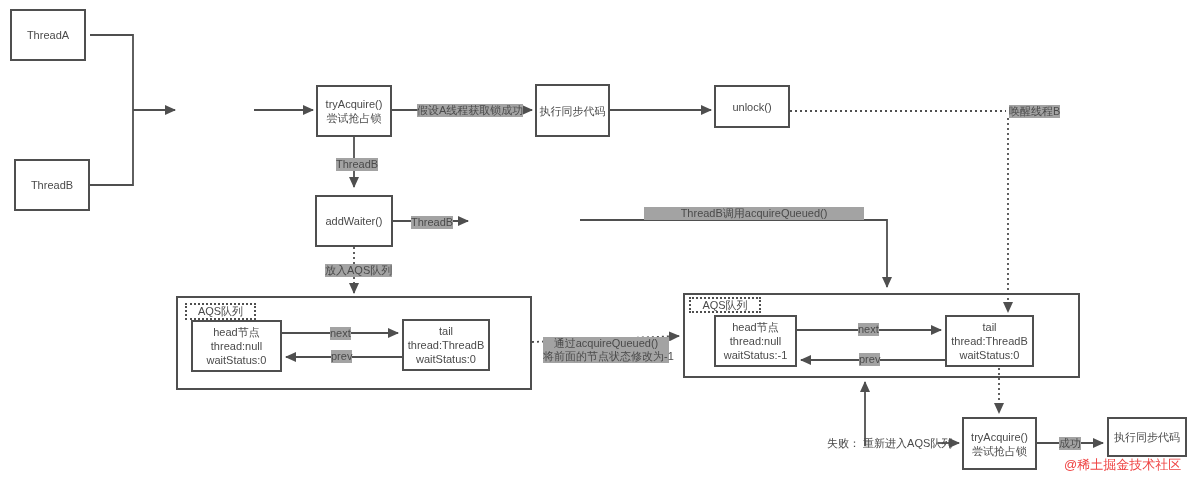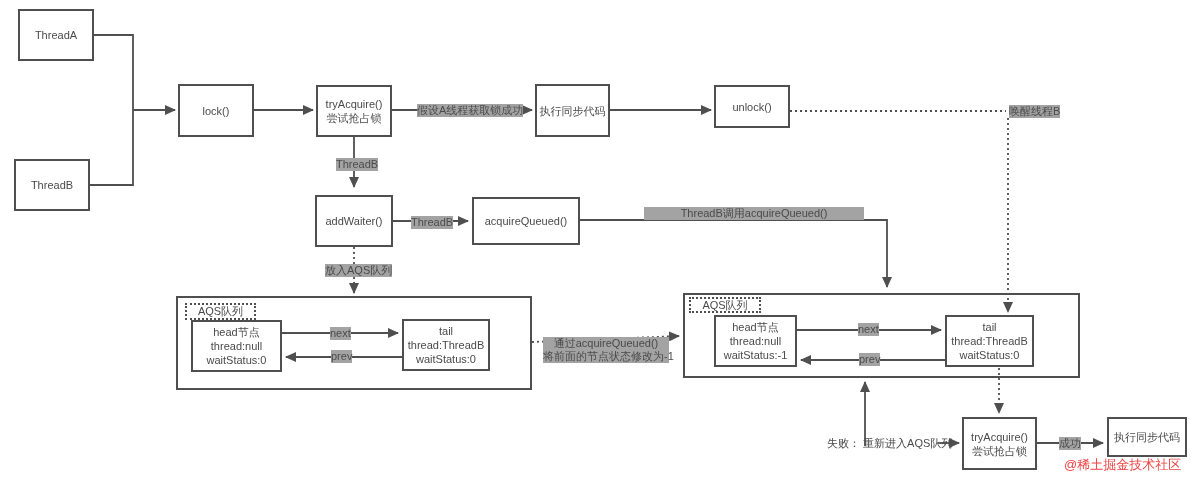--- a/index.html
+++ b/index.html
@@ -55,44 +55,38 @@
     <path class="wire" d="M945,360 H801" marker-end="url(#ah)"></path>
     <path class="wire dot" d="M999,368 V413" marker-end="url(#ah)"></path>
     <path class="wire" d="M938,443 H959" marker-end="url(#ah)"></path>
     <path class="wire" d="M865,446 V382" marker-end="url(#ah)"></path>
     <path class="wire" d="M1037,443 H1103" marker-end="url(#ah)"></path>
   </svg>
 
   <div class="group" style="left:176px;top:296px;width:356px;height:94px;"></div>
   <div class="group" style="left:683px;top:293px;width:397px;height:85px;"></div>
 
-  <div class="node" style="left:18px;top:9px;width:76px;height:52px;">
+  <div class="node" style="left:10px;top:9px;width:76px;height:52px;">
     <div>ThreadA</div>
   </div>
   <div class="node" style="left:14px;top:159px;width:76px;height:52px;">
     <div>ThreadB</div>
-  </div>
-  <div class="node" style="left:178px;top:84px;width:76px;height:53px;">
-    <div>lock()</div>
   </div>
   <div class="node" style="left:316px;top:85px;width:76px;height:52px;">
     <div>tryAcquire()</div>
     <div>尝试抢占锁</div>
   </div>
   <div class="node" style="left:535px;top:84px;width:75px;height:53px;">
     <div>执行同步代码</div>
   </div>
   <div class="node" style="left:714px;top:85px;width:76px;height:43px;align-items:center;">
     <div>unlock()</div>
   </div>
   <div class="node" style="left:315px;top:195px;width:78px;height:52px;">
     <div>addWaiter()</div>
-  </div>
-  <div class="node" style="left:472px;top:197px;width:108px;height:48px;">
-    <div>acquireQueued()</div>
   </div>
   <div class="node" style="left:962px;top:417px;width:75px;height:53px;">
     <div>tryAcquire()</div>
     <div>尝试抢占锁</div>
   </div>
   <div class="node" style="left:1107px;top:417px;width:80px;height:40px;">
     <div>执行同步代码</div>
   </div>
 
   <div class="qlabel" style="left:185px;top:303px;width:71px;height:17px;">

